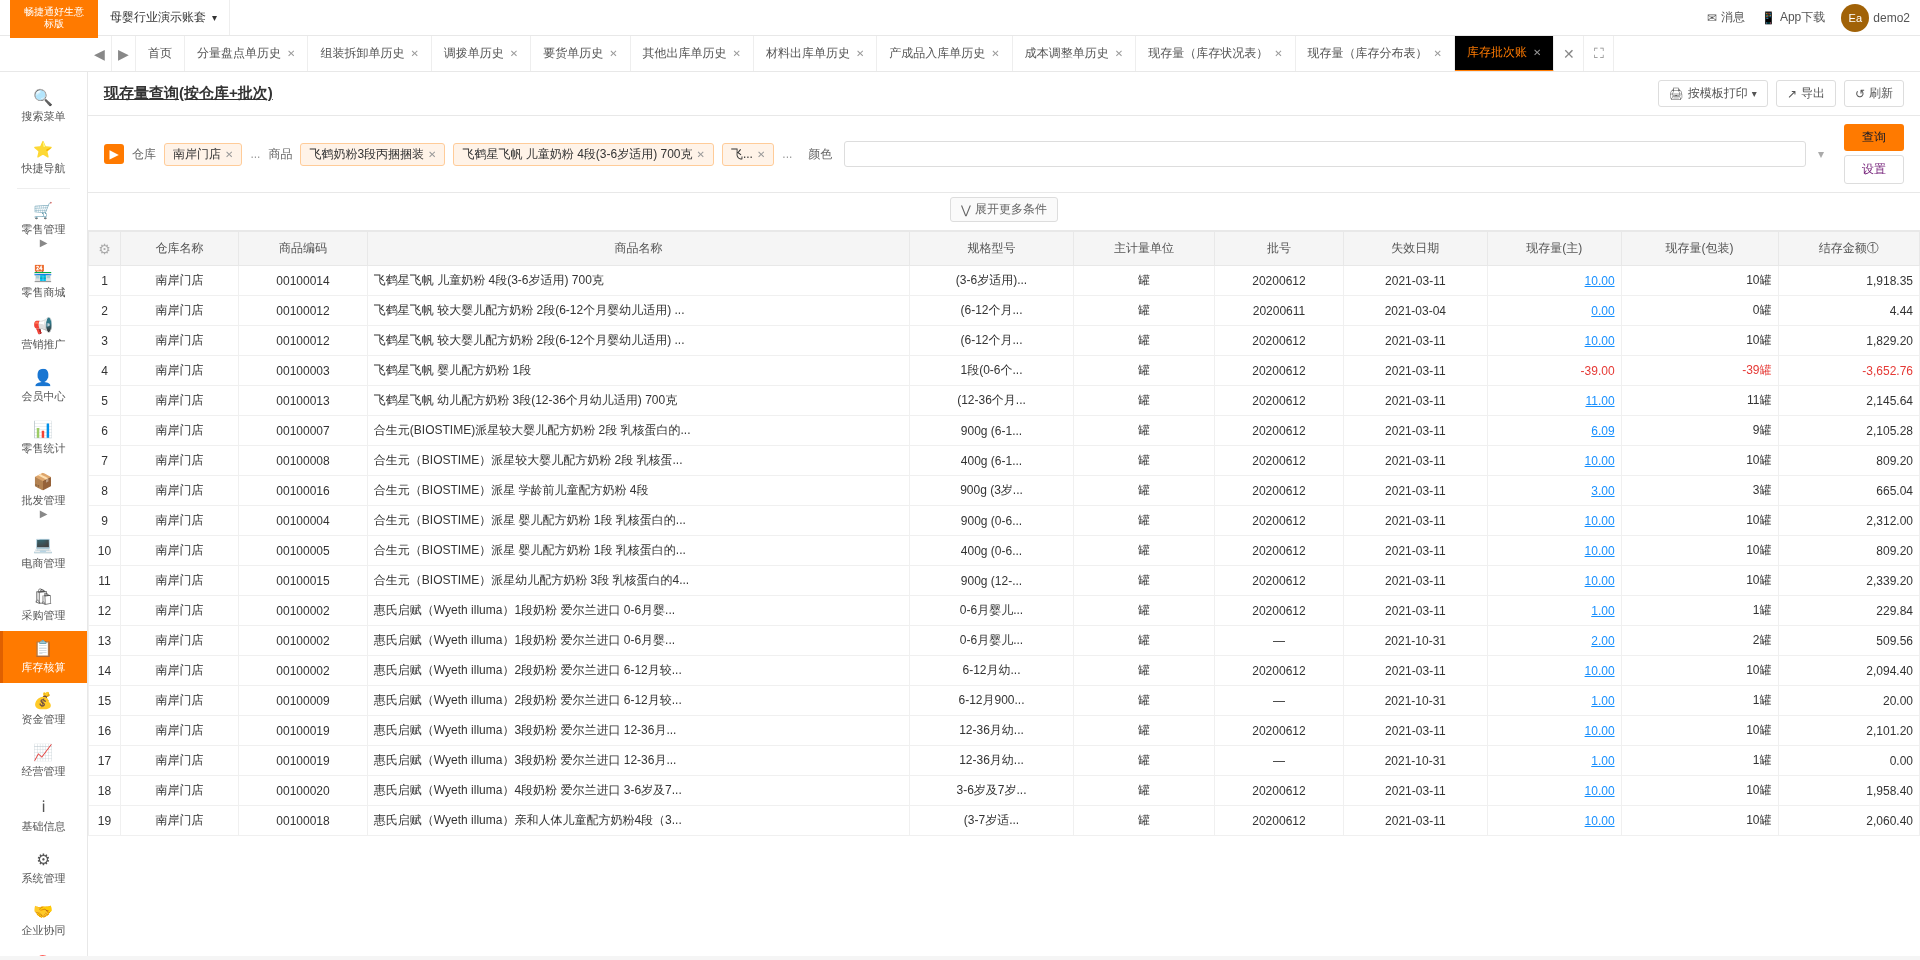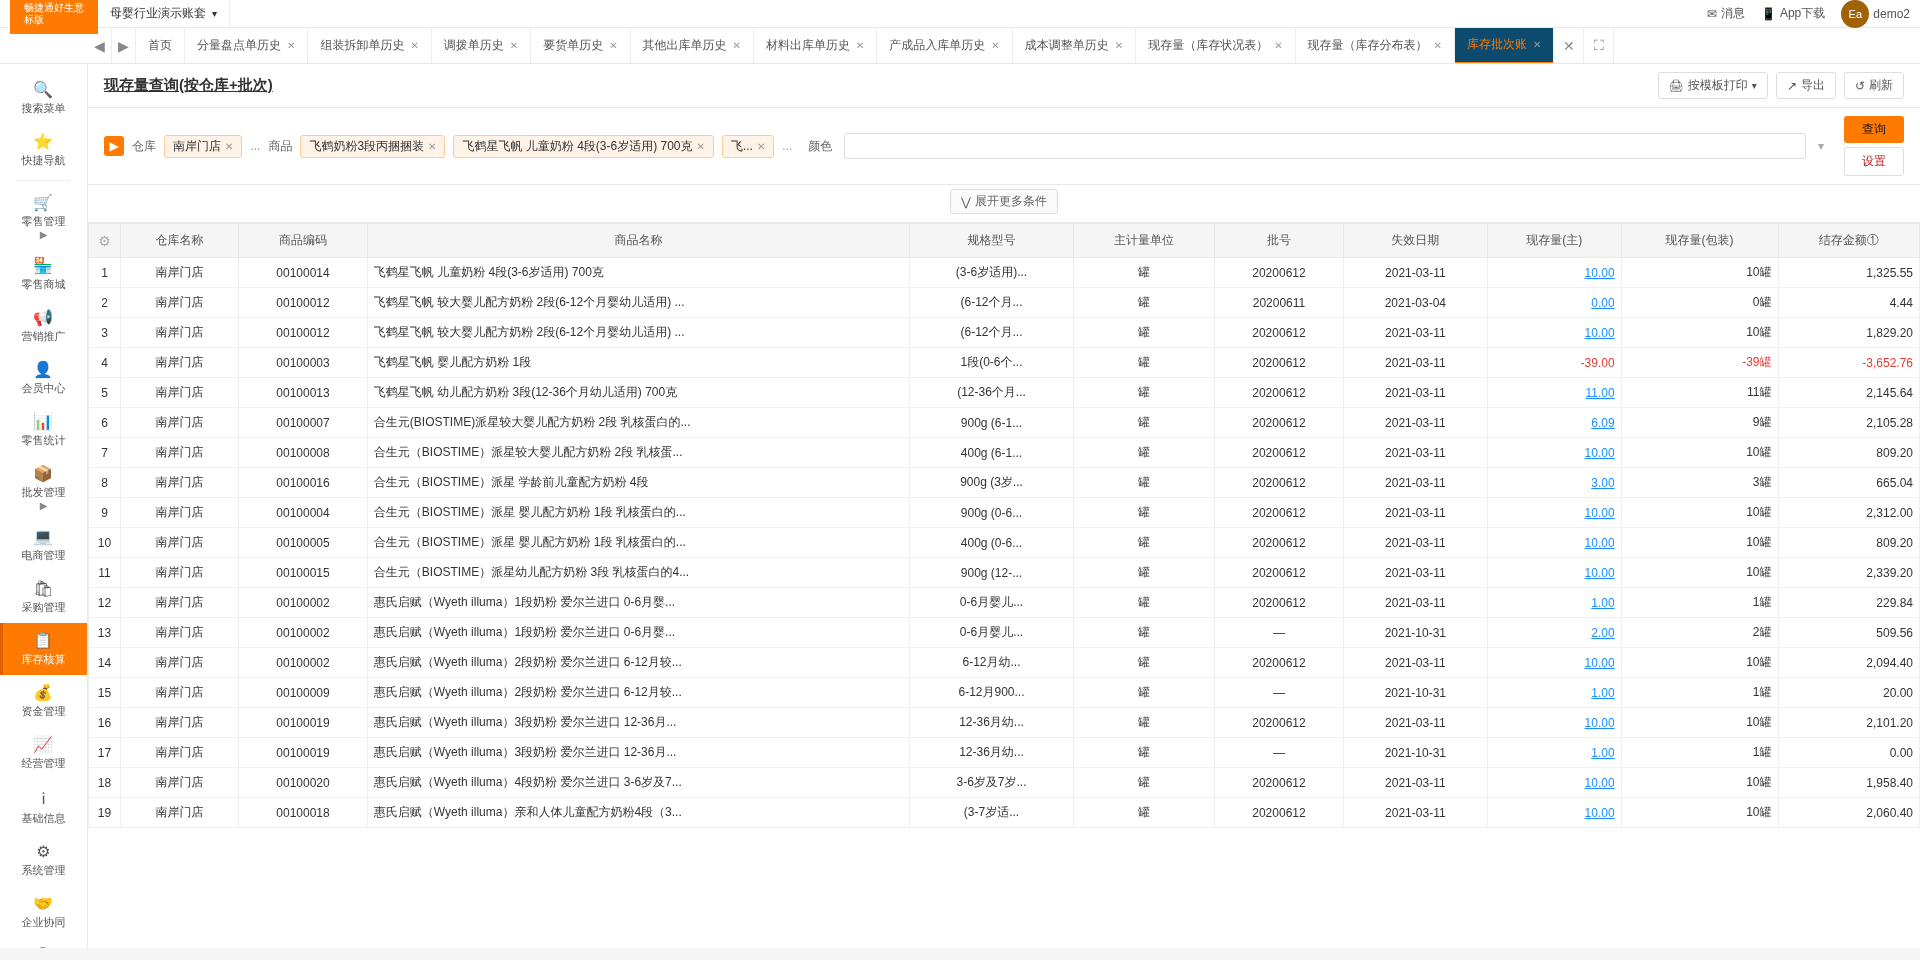--- a/index.html
+++ b/index.html
@@ -1,26 +1,27 @@
 <!DOCTYPE html>
 <html><head>
   <meta charset="utf-8">
   <style>
     * { box-sizing: border-box; margin: 0; padding: 0; }
     body { font-family: "Microsoft YaHei", Arial, sans-serif; font-size: 12px; background: #f5f5f5; overflow: hidden; }
 
     
     .top-bar {
-      height: 28px;
+      height: 36px;
       background: #fff;
       display: flex;
       align-items: center;
       border-bottom: 1px solid #e8e8e8;
       padding: 0 10px;
       position: relative;
+      text-align: center;
     }
     .top-bar-logo {
       display: flex;
       align-items: center;
       width: 88px;
       background: #ff7a00;
       height: 40px;
       justify-content: center;
       color: #fff;
       font-size: 11px;
@@ -68,21 +69,21 @@
       font-size: 12px;
       color: #555;
       cursor: pointer;
       white-space: nowrap;
       border-right: 1px solid #eee;
       position: relative;
     }
     .tab-item.active {
       color: #ff7a00;
       border-bottom: 2px solid #ff7a00;
-      background: #0c4a6e;
+      background: #000000;
     }
     .tab-item .tab-close {
       margin-left: 6px;
       color: #999;
       font-size: 10px;
     }
     .tab-item:first-child { color: #333; }
     .tab-nav-btn {
       display: flex; align-items: center; justify-content: center;
       width: 24px; height: 36px; cursor: pointer; color: #888; font-size: 14px;
@@ -196,21 +197,21 @@
     }
     .filter-tag .close { cursor: pointer; color: #999; font-size: 10px; }
     .filter-more { color: #999; font-size: 12px; cursor: pointer; }
     .filter-goods-label { color: #666; font-size: 12px; flex-shrink: 0; }
     .filter-color-label { color: #666; font-size: 12px; margin-left: 8px; }
     .btn-query {
       background: #ff7a00; color: #0f172a; border: none;
       padding: 5px 18px; border-radius: 3px; cursor: pointer; font-size: 12px;
     }
     .btn-settings {
-      background: #fff; color: #b91c1c; border: 1px solid #ddd;
+      background: #fff; color: #701a75; border: 1px solid #ddd;
       padding: 5px 12px; border-radius: 3px; cursor: pointer; font-size: 12px;
     }
 
     
     .filter-bar2 {
       background: #fff;
       padding: 4px 16px 8px;
       border-bottom: 1px solid #e8e8e8;
       display: flex;
       align-items: center;
@@ -520,21 +521,21 @@
     <td>1</td>
     <td>南岸门店</td>
     <td>00100014</td>
     <td class="col-name" title="飞鹤星飞帆 儿童奶粉 4段(3-6岁适用) 700克">飞鹤星飞帆 儿童奶粉 4段(3-6岁适用) 700克</td>
     <td>(3-6岁适用)...</td>
     <td>罐</td>
     <td>20200612</td>
     <td>2021-03-11</td>
     <td class="col-num text-link">10.00</td>
     <td class="col-num ">10罐</td>
-    <td class="col-num ">1,325.55</td>
+    <td class="col-num ">1,918.35</td>
   </tr>
             <tr>
     <td>2</td>
     <td>南岸门店</td>
     <td>00100012</td>
     <td class="col-name" title="飞鹤星飞帆 较大婴儿配方奶粉 2段(6-12个月婴幼儿适用) ...">飞鹤星飞帆 较大婴儿配方奶粉 2段(6-12个月婴幼儿适用) ...</td>
     <td>(6-12个月...</td>
     <td>罐</td>
     <td>20200611</td>
     <td>2021-03-04</td>

